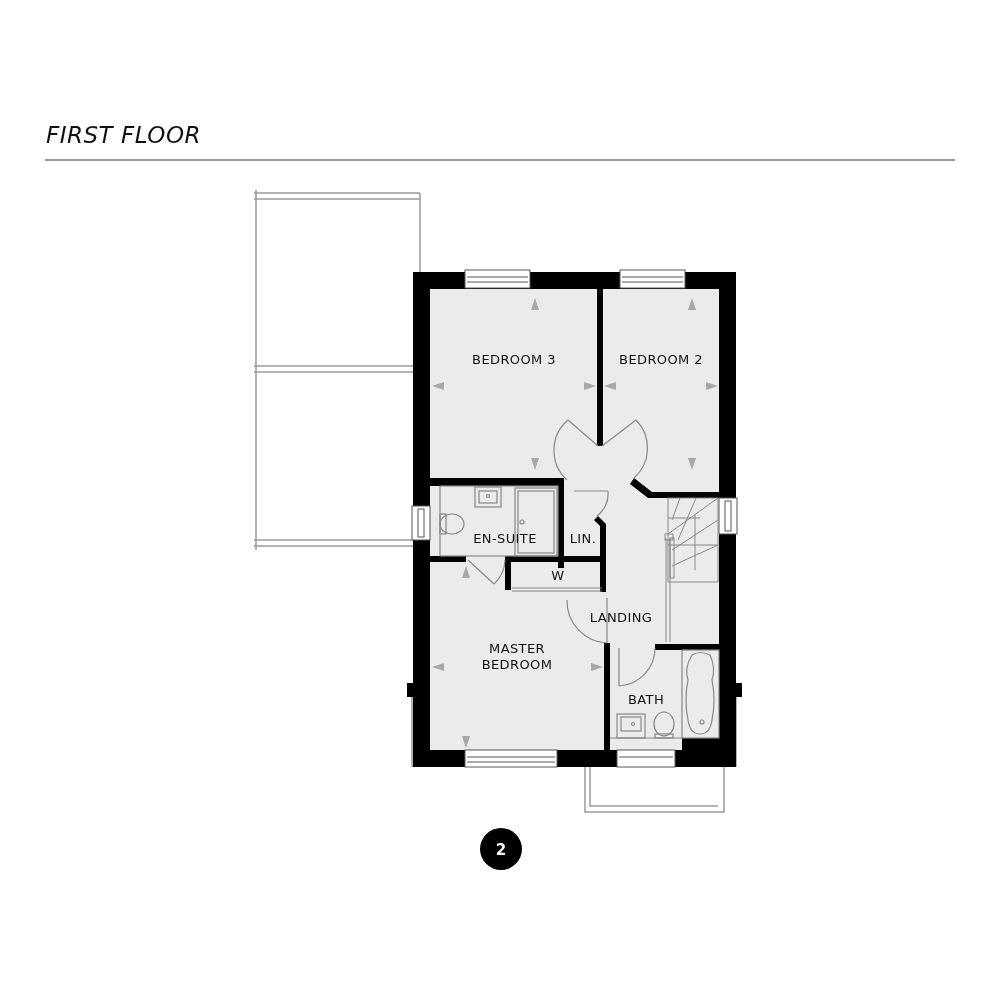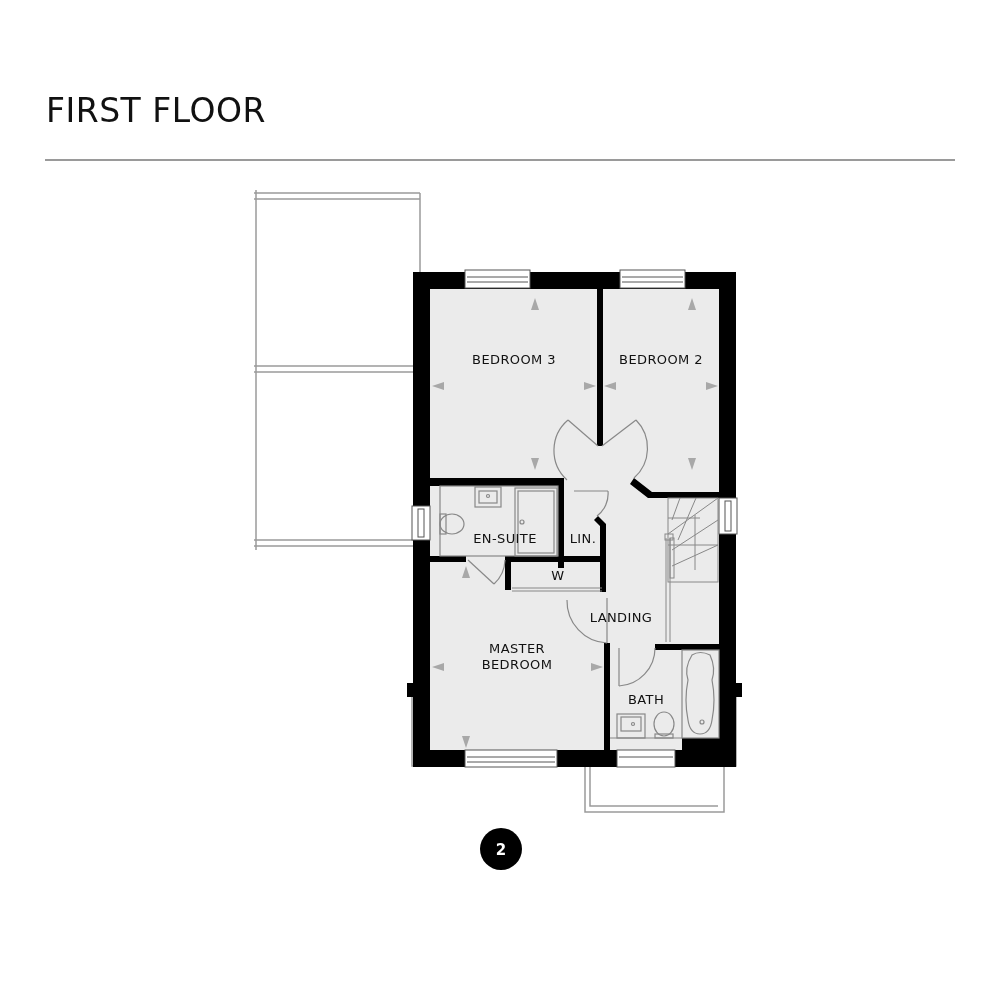--- a/index.html
+++ b/index.html
@@ -1,17 +1,17 @@
 <!DOCTYPE html>
 <html><head>
 <meta charset="utf-8">
 <style>
   html, body { margin:0; padding:0; background:#ffffff; }
   body { width:1000px; height:1000px; position:relative; overflow:hidden; font-family:"DejaVu Sans", "Liberation Sans", sans-serif; }
-  .title { position:absolute; left:46px; top:91px; font-size:33px; letter-spacing:0.5px; color:#111; font-weight:normal; font-family:"DejaVu Sans", sans-serif; }
+  .title { position:absolute; left:46px; top:122px; font-size:23px; letter-spacing:0.5px; color:#111; font-weight:normal; font-family:"DejaVu Sans", sans-serif;font-style:italic; }
   .rule { position:absolute; left:45px; top:159px; width:910px; height:2px; background:#9a9a9a; }
   svg.plan { position:absolute; left:0; top:0; }
   .room-label { font-family:"DejaVu Sans", sans-serif; font-size:13px; fill:#111; letter-spacing:0.4px; text-anchor:middle; }
   .badge-text { font-family:"DejaVu Sans", sans-serif; font-size:15px; font-weight:bold; fill:#fff; text-anchor:middle; }
 </style>
 </head>
 <body>
 
 <div class="title">FIRST FLOOR</div>
 <div class="rule"></div>

